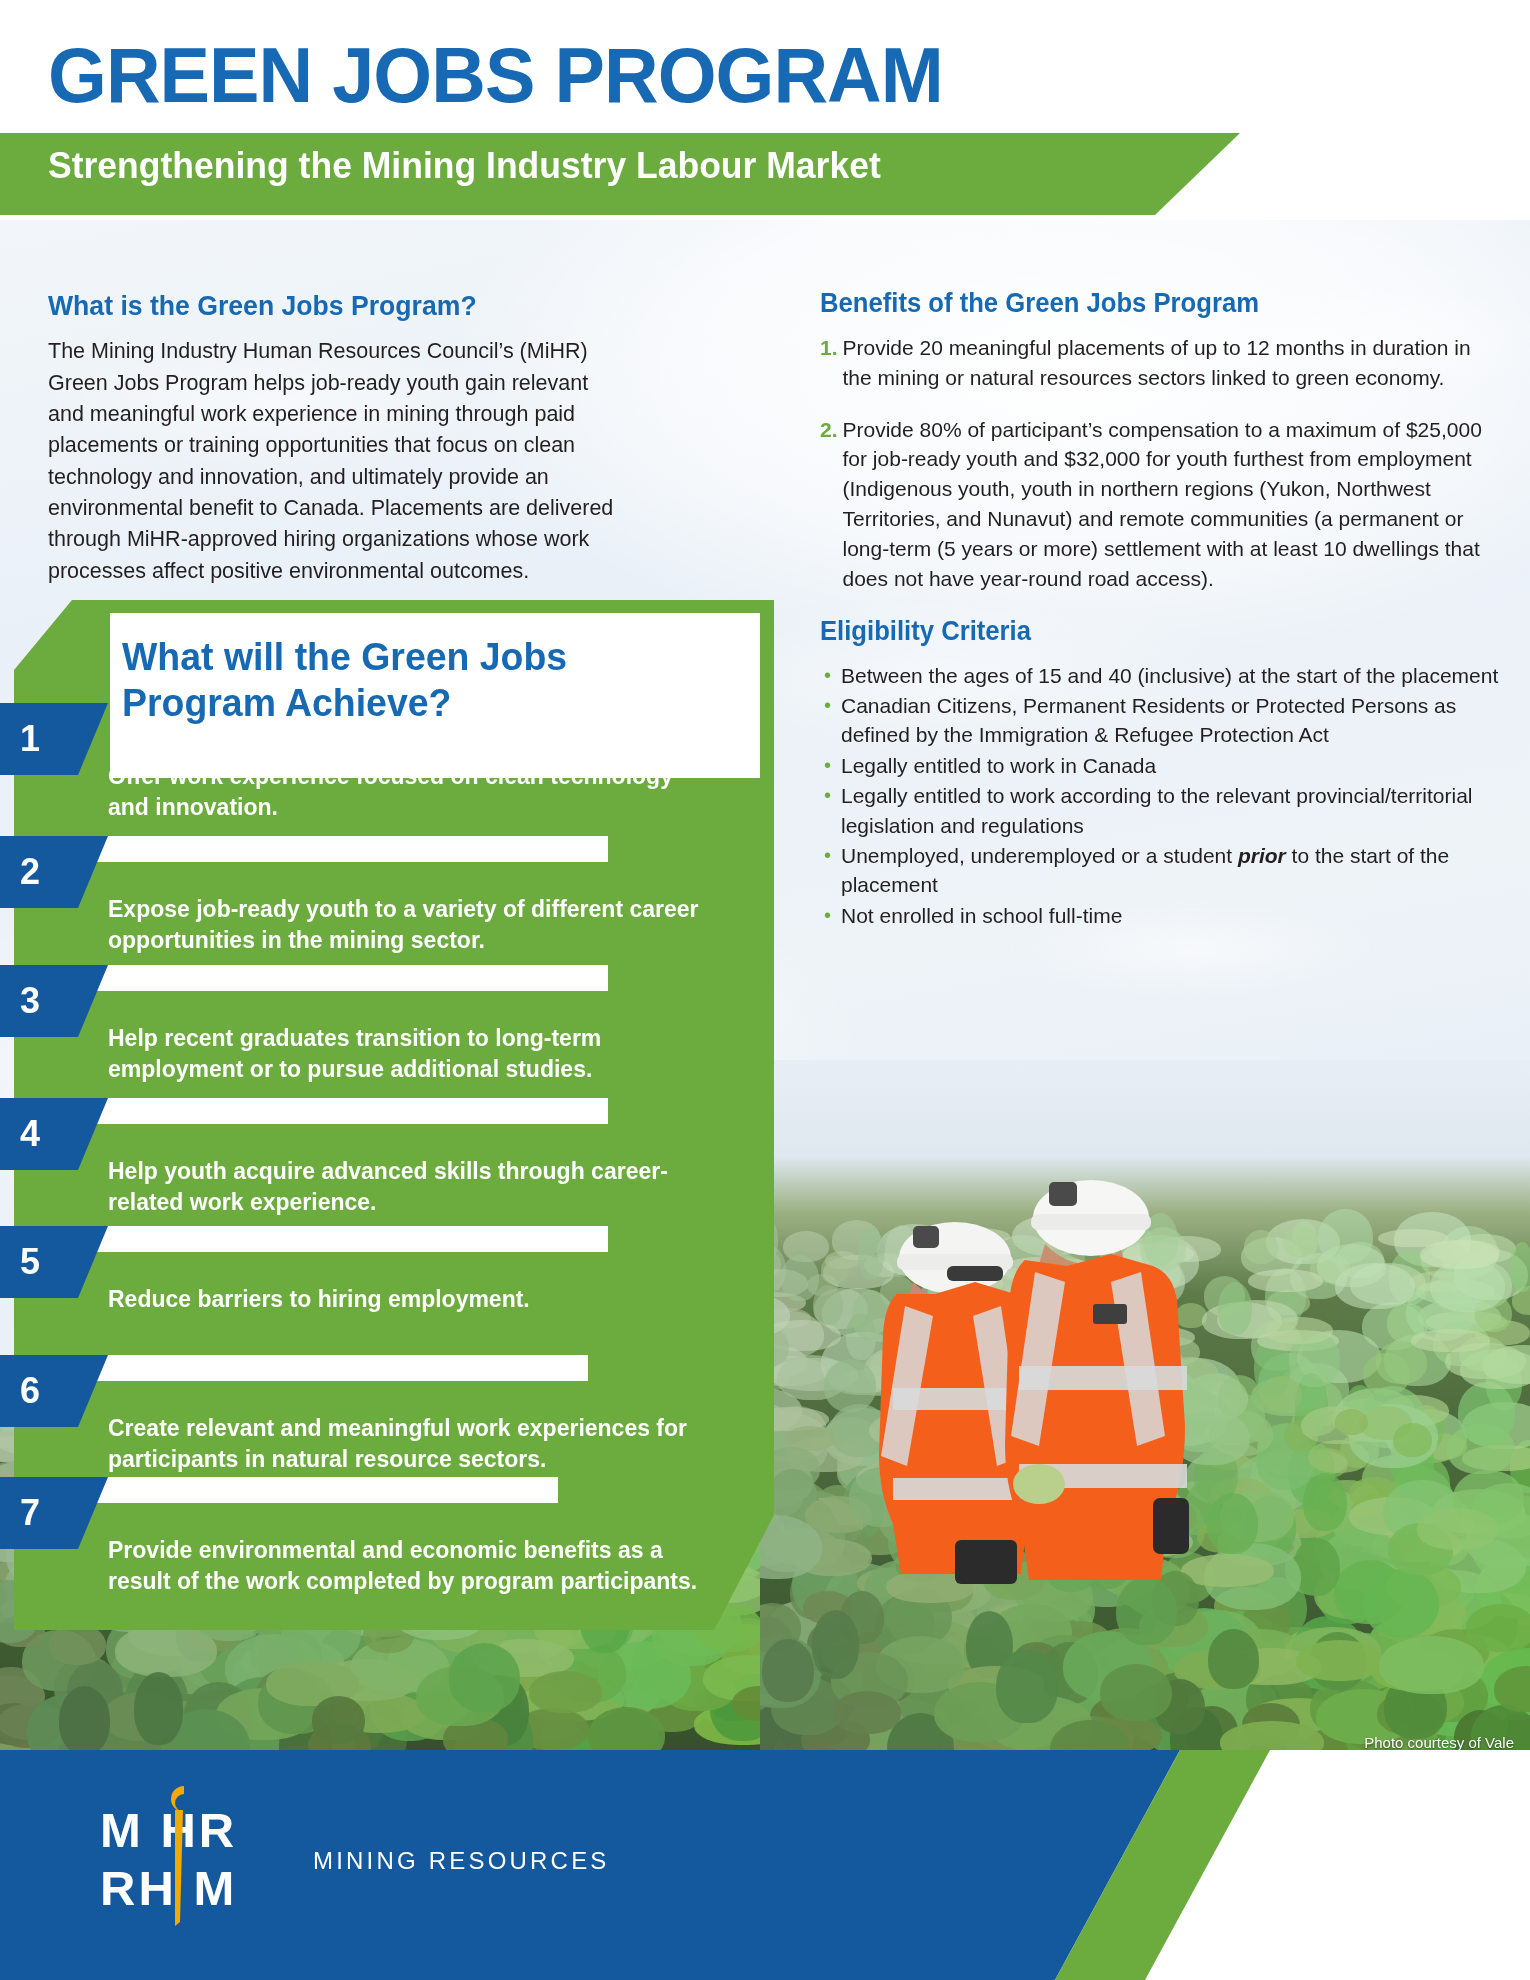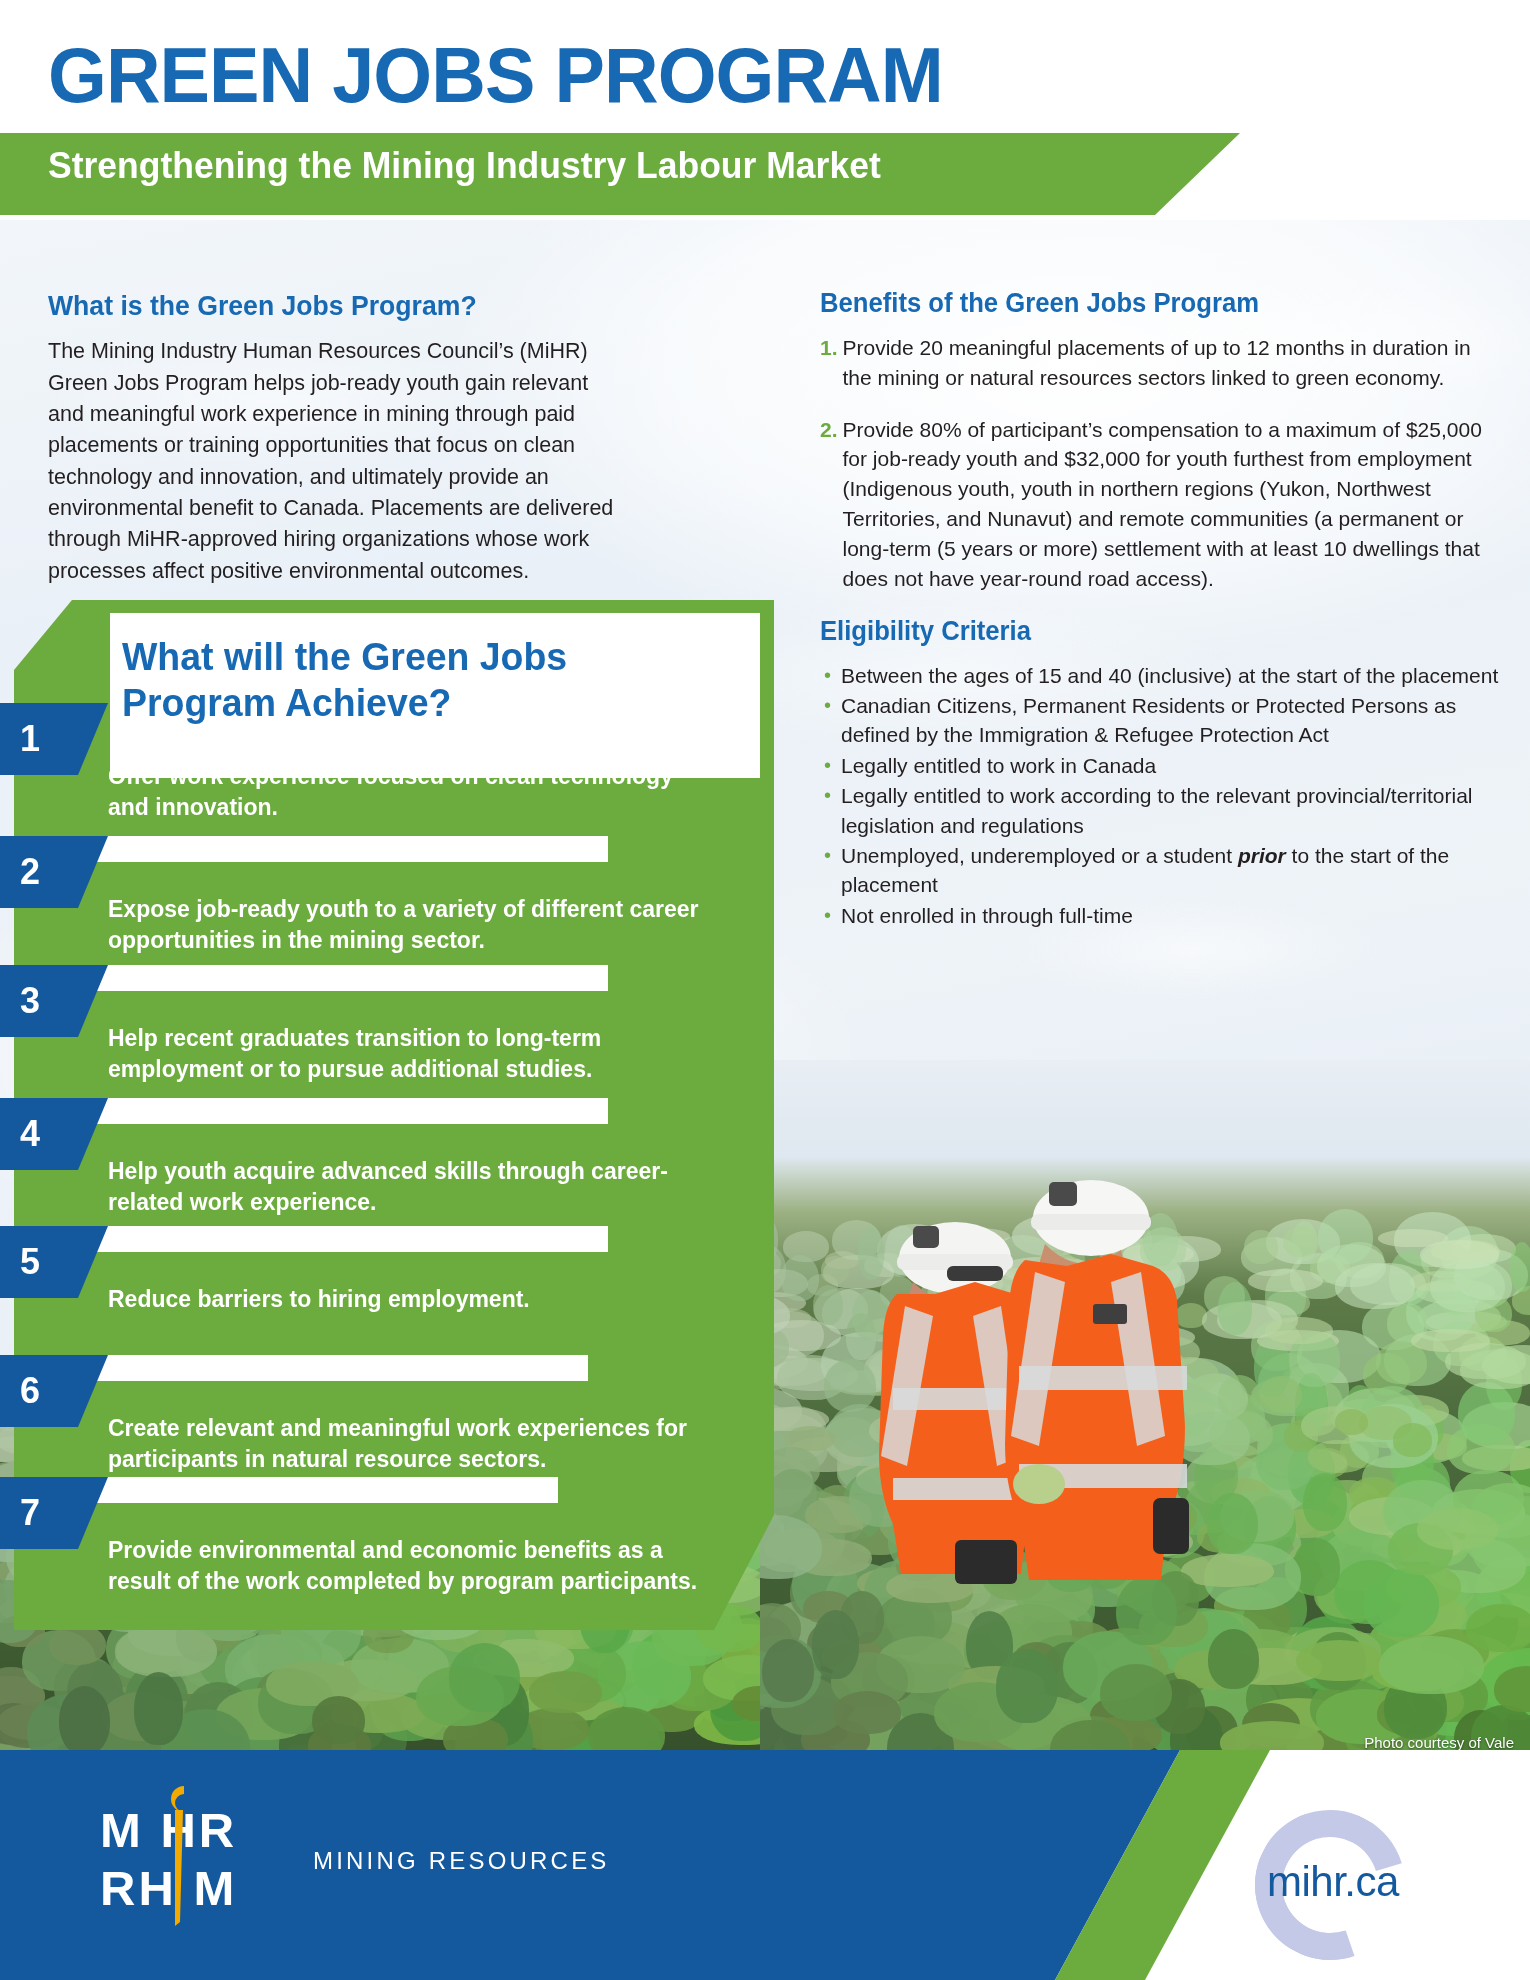--- a/index.html
+++ b/index.html
@@ -1323,39 +1323,34 @@
       <li class="bul-item">
         <span class="bul-dot">•</span>
         <span class="bul-body">Legally entitled to work according to the relevant provincial/territorial legislation and regulations</span>
       </li>
       <li class="bul-item">
         <span class="bul-dot">•</span>
         <span class="bul-body">Unemployed, underemployed or a student <b style="font-style: italic;">prior</b> to the start of the placement</span>
       </li>
       <li class="bul-item">
         <span class="bul-dot">•</span>
-        <span class="bul-body">Not enrolled in through full-time</span>
+        <span class="bul-body">Not enrolled in school full-time</span>
       </li>
     </ul>
 </div>
 
 <div class="footer">
   <div class="footer-blue"></div>
   <div class="footer-green"></div>
   <div class="logo-wrap">
     <div class="logo-mark">
       <span class="ln" style="left:0; top:4px;">M HR</span>
       <span class="ln" style="left:0; top:62px;">RH M</span>
       <svg style="position:absolute; left:54px; top:-16px;" width="42" height="148" viewBox="0 0 42 148">
         <path d="M30 4 a13 13 0 1 0 0 26 a9 9 0 1 1 0 -18" fill="#F2A900"></path>
         <path d="M21 28 l8 0 l-3 112 l-5 4 z" fill="#F2A900"></path>
       </svg>
     </div>
     <div class="logo-tag">
       <div>MINING RESOURCES</div>
     </div>
   </div>
-  <div class="mihr-ca">
-    <div class="ring"></div>
-    <div class="ring2"></div>
-    <div class="mihr-ca-text">mihr.ca</div>
-  </div>
 </div>
 
 </body></html>

